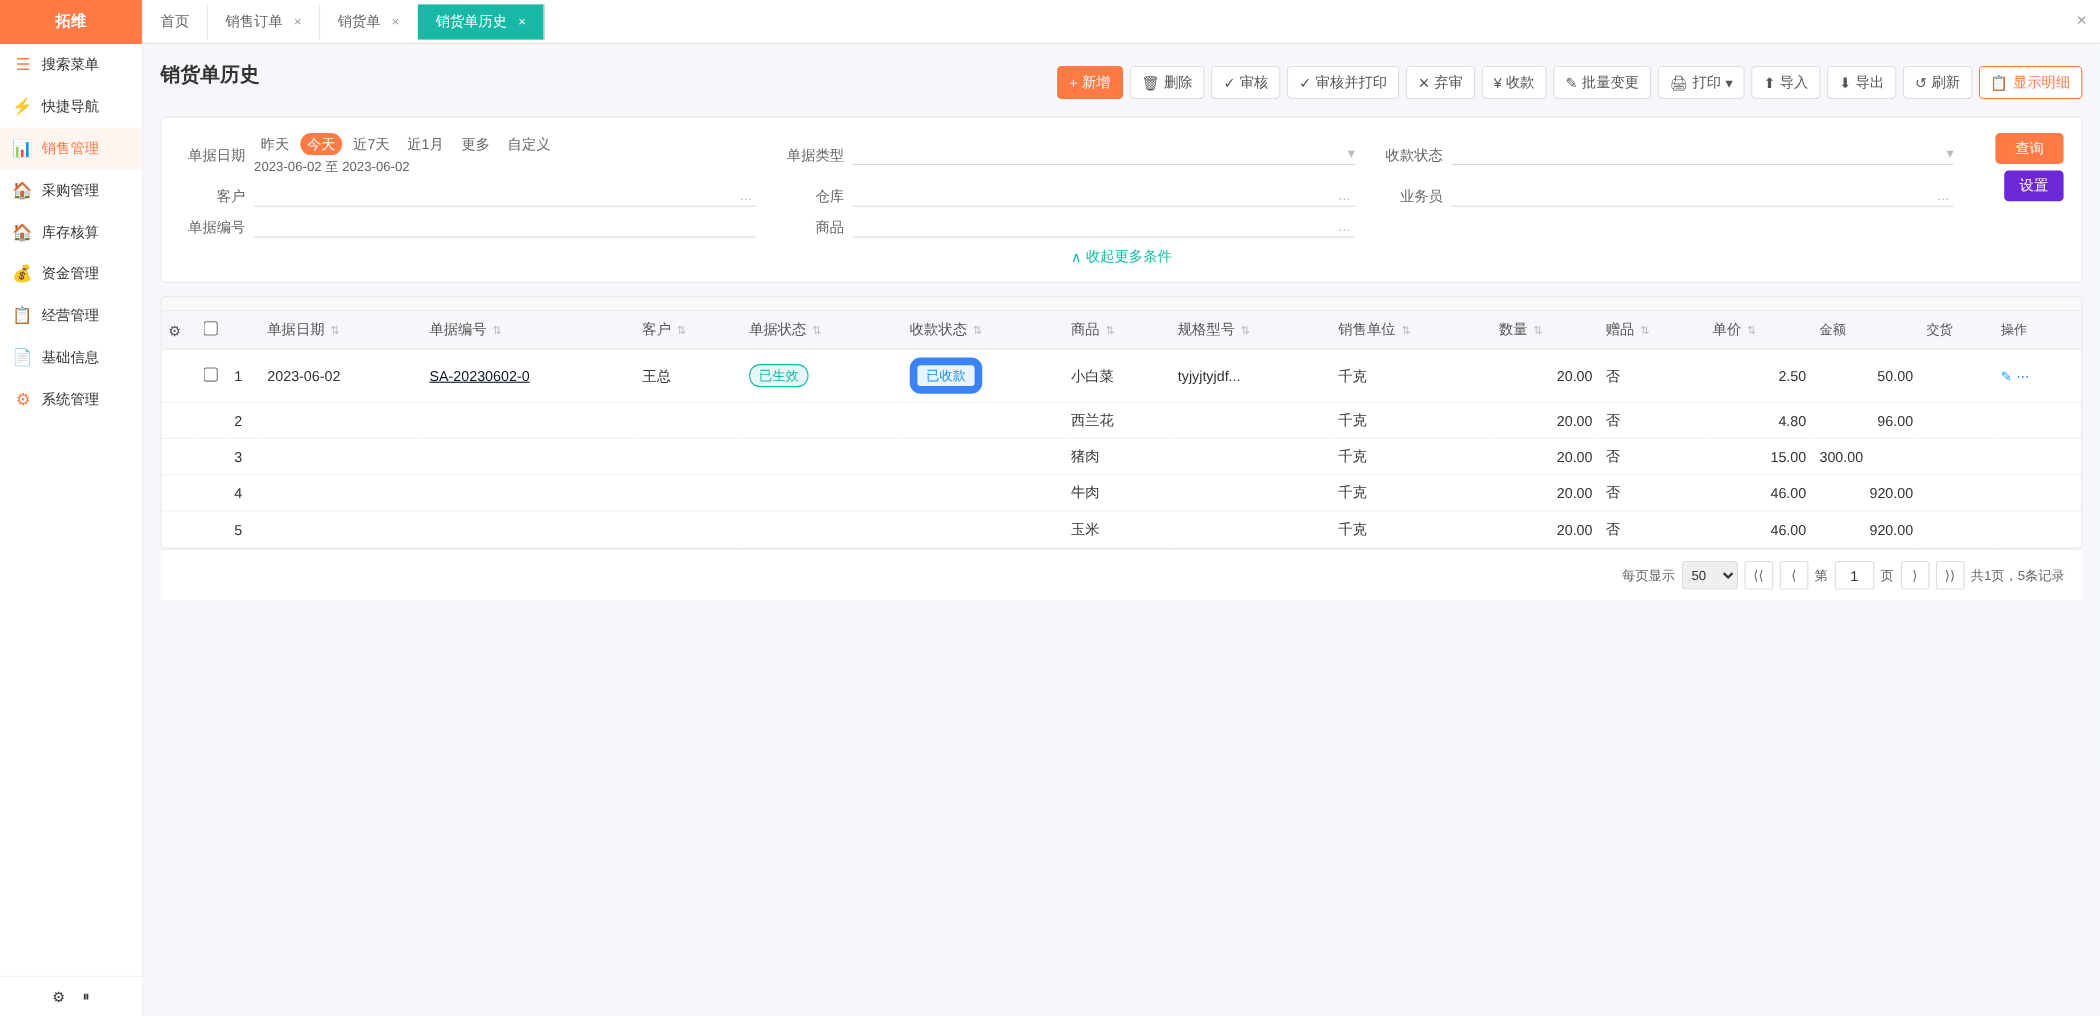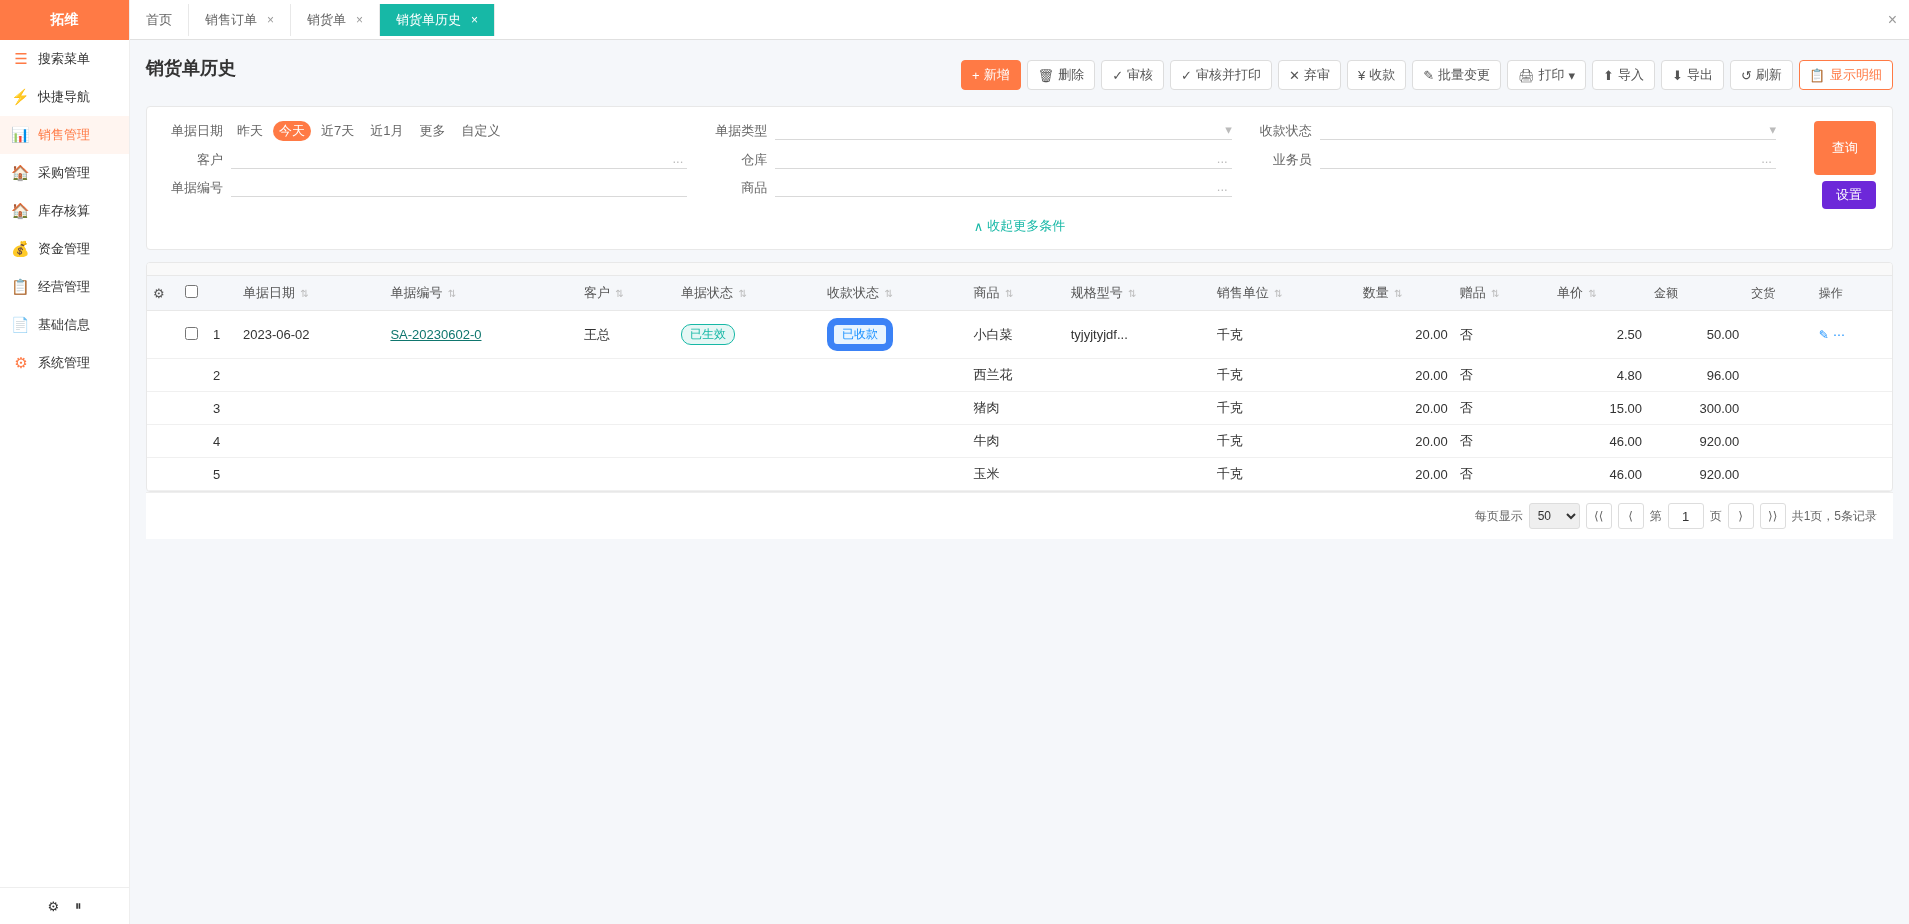--- a/index.html
+++ b/index.html
@@ -48,37 +48,37 @@
     
     .table-wrap { background: #fff; border: 1px solid #e8e8e8; border-radius: 4px; overflow: hidden; }
     table { width: 100%; border-collapse: collapse; }
     thead tr { background: #f5f7fa; }
     th { padding: 8px 6px; text-align: left; color: #555; font-weight: 500; border-bottom: 1px solid #e8e8e8; white-space: nowrap; font-size: 12px; }
     th .sort-icon { color: #bbb; margin-left: 2px; font-size: 10px; }
     td { padding: 7px 6px; color: #333; border-bottom: 1px solid #f0f0f0; font-size: 13px; }
     .badge { display: inline-block; padding: 1px 8px; border-radius: 10px; font-size: 12px; }
     .badge-green { background: #e6f7f5; color: #17b8a6; border: 1px solid #17b8a6; }
     .badge-blue { background: #e8f4ff; color: #1890ff; border: 7px solid #3b82f6; }
-    .link { color: #0f766e; cursor: pointer; text-decoration: underline; }
+    .link { color: #0f172a; cursor: pointer; text-decoration: underline; }
     .action-btn { color: #1890ff; cursor: pointer; font-size: 12px; margin-right: 4px; }
 
     
     .table-footer { background: #fffbe6; border-top: 1px solid #e8e8e8; display: flex; align-items: center; padding: 8px 10px; font-weight: bold; color: #333; font-size: 13px; }
     .footer-total-label { min-width: 80px; }
     .footer-spacer { flex: 1; }
 
     
     .pagination { display: flex; align-items: center; justify-content: flex-end; padding: 10px 16px; background: #fff; border-top: 1px solid #eee; gap: 6px; }
     .page-btn { width: 26px; height: 26px; display: inline-flex; align-items: center; justify-content: center; border: 1px solid #ddd; background: #fff; border-radius: 3px; cursor: pointer; color: #666; font-size: 12px; }
     .page-input { width: 36px; height: 26px; border: 1px solid #ddd; border-radius: 3px; text-align: center; color: #333; }
     .page-info { color: #666; font-size: 12px; }
     .page-select { height: 26px; border: 1px solid #ddd; border-radius: 3px; padding: 0 4px; color: #333; font-size: 12px; }
 
     .settings-btn { background: #6d28d9; color: #fff; border: none; border-radius: 4px; padding: 5px 14px; cursor: pointer; font-size: 13px; }
-    .query-btn { background: #ff7a45; color: #fff; border: none; border-radius: 4px; padding: 18px 18px; cursor: pointer; font-size: 13px; font-family: Liberation Serif, serif; }
+    .query-btn { background: #ff7a45; color: #fff; border: none; border-radius: 4px; padding: 5px 18px; cursor: pointer; font-size: 13px; font-family: Liberation Serif, serif; }
   </style>
 </head>
 <body>
 
 <div class="sidebar">
   <div class="sidebar-logo">拓维</div>
 
   <div class="sidebar-item">
     <span class="icon">☰</span>
     <span>搜索菜单</span>
@@ -213,20 +213,21 @@
               <span class="filter-label">单据日期</span>
               <div style="display: flex; flex-direction: column; flex: 1;">
                 <div class="date-range">
                   <span class="date-tag">昨天</span>
                   <span class="date-tag active">今天</span>
                   <span class="date-tag">近7天</span>
                   <span class="date-tag">近1月</span>
                   <span class="date-tag">更多</span>
                   <span class="date-tag">自定义</span>
                 </div>
+                <div class="date-value">2023-06-02 至 2023-06-02</div>
               </div>
             </div>
 
             <div style="display: flex; align-items: center; gap: 8px; flex: 1;">
               <span class="filter-label">单据类型</span>
               <div style="flex:1; display: flex; align-items: center; border-bottom: 1px solid #d9d9d9; padding-bottom: 2px;">
                 <input class="filter-input" style="border: none; padding: 0px; flex: 1 1 0%;">
                 <span style="color: #bbb; cursor:pointer; margin-left: 4px;">▾</span>
               </div>
             </div>
@@ -410,21 +411,21 @@
       <td></td>
       <td></td>
       <td></td>
       <td></td>
       <td>猪肉</td>
       <td></td>
       <td>千克</td>
       <td style="text-align: right;">20.00</td>
       <td>否</td>
       <td style="text-align: right;">15.00</td>
-      <td style="text-align: right; margin-top: 24px;">300.00</td>
+      <td style=" margin-top: 24px;">300.00</td>
       <td></td>
       <td></td>
     </tr>
             <tr>
       <td></td>
       <td></td>
       <td>4</td>
       <td></td>
       <td></td>
       <td></td>

